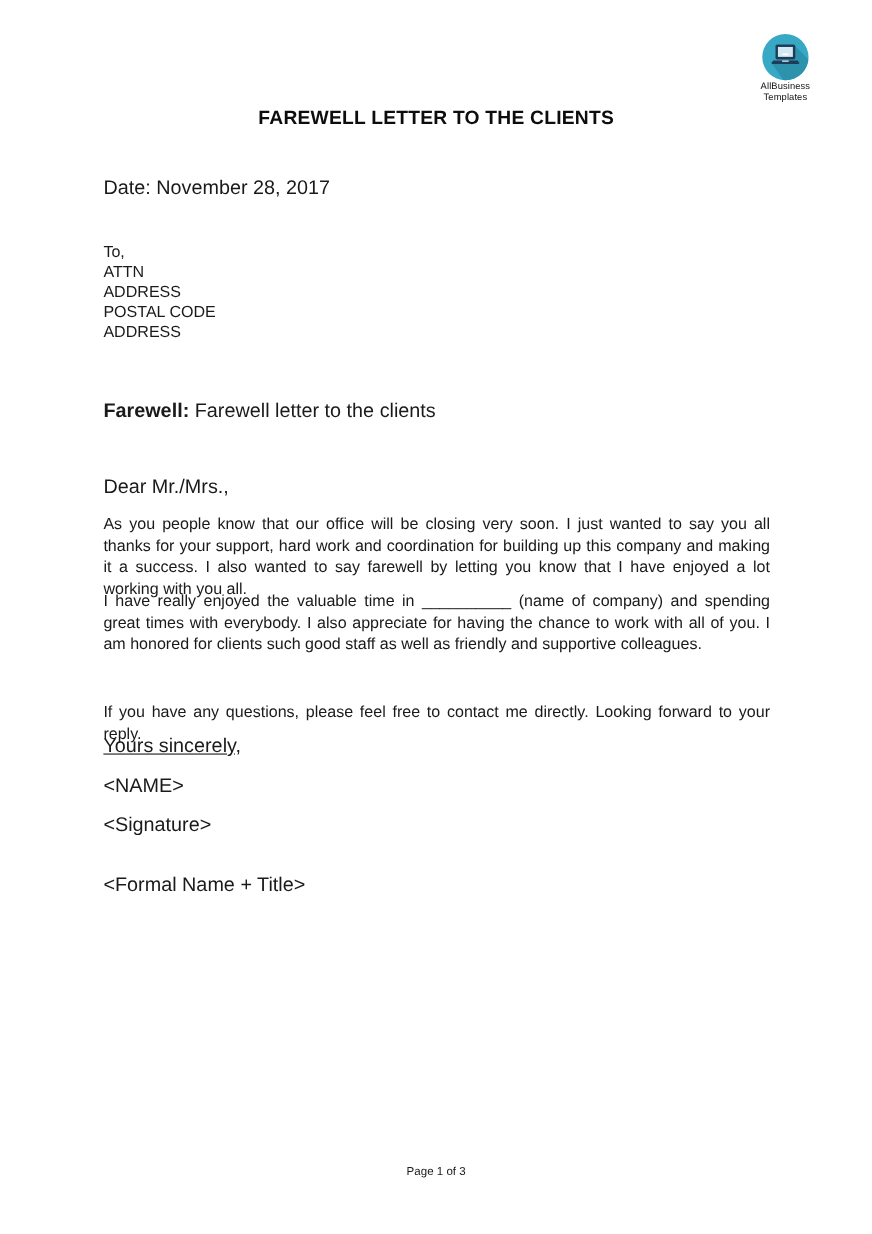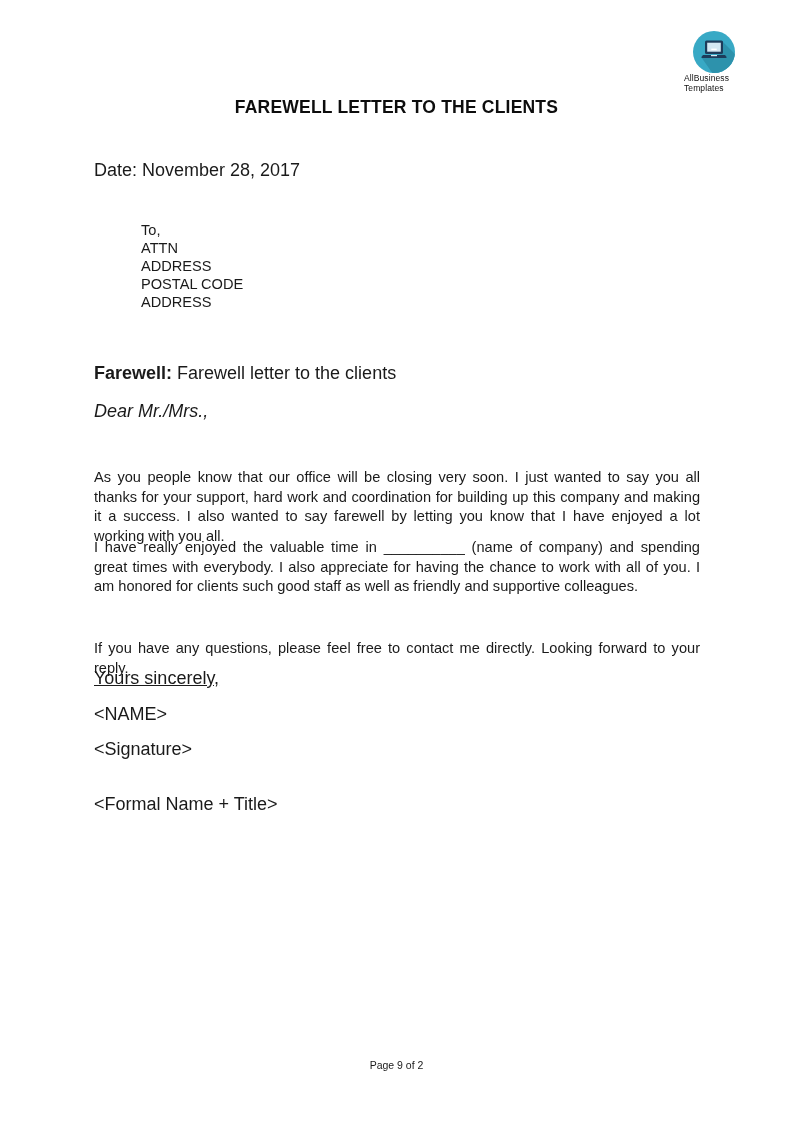--- a/index.html
+++ b/index.html
@@ -17,20 +17,21 @@
     color: #1a1a1a;
     overflow: hidden;
   }
 
   
   .logo-wrap {
     position: absolute;
     top: 30px;
     left: 684px;
     width: 60px;
+    text-align: center;
   }
   .logo-circle {
     width: 44px;
     height: 44px;
     margin: 0 auto;
     display: block;
   }
   .logo-caption {
     margin-top: 0px;
     font-size: 8.5px;
@@ -60,21 +61,20 @@
     width: 606px;
     font-size: 18px;
     line-height: 19px;
   }
   .to-block {
     position: absolute;
     left: 94px;
     top: 222px;
     font-size: 14.6px;
     line-height: 17.9px;
-    margin-left: 47px;
   }
   .para {
     position: absolute;
     left: 94px;
     width: 606px;
     font-size: 14.6px;
     line-height: 19.6px;
     text-align: justify;
   }
   .bold { font-weight: 700; }
@@ -127,27 +127,27 @@
     <div>ADDRESS</div>
     <div>POSTAL CODE</div>
     <div>ADDRESS</div>
   </div>
 
   <div class="line" style="top:364px;">
     <span class="bold">Farewell:</span>
     <span>Farewell letter to the clients</span>
   </div>
 
-  <div class="line" style="top:402px;font-style:italic;">Dear Mr./Mrs.,</div>
+  <div class="line" style="top:433px;">Dear Mr./Mrs.,</div>
 
   <div class="para" style="top:468px;">As you people know that our office will be closing very soon. I just wanted to say you all thanks for your support, hard work and coordination for building up this company and making it a success. I also wanted to say farewell by letting you know that I have enjoyed a lot working with you all.</div>
   <div class="para" style="top:538px;">I have really enjoyed the valuable time in __________ (name of company) and spending great times with everybody. I also appreciate for having the chance to work with all of you. I am honored for clients such good staff as well as friendly and supportive colleagues.</div>
   <div class="para" style="top:639px;">If you have any questions, please feel free to contact me directly. Looking forward to your reply.</div>
 
   <div class="line" style="top:669px;text-decoration:underline;">Yours sincerely,</div>
 
   <div class="line" style="top:705px;">&lt;NAME&gt;</div>
   <div class="line" style="top:740px;">&lt;Signature&gt;</div>
   <div class="line" style="top:795px;">&lt;Formal Name + Title&gt;</div>
 
-  <div class="footer">Page 9 of 2</div>
+  <div class="footer">Page 1 of 3</div>
 
 </div>
 
 </body></html>

